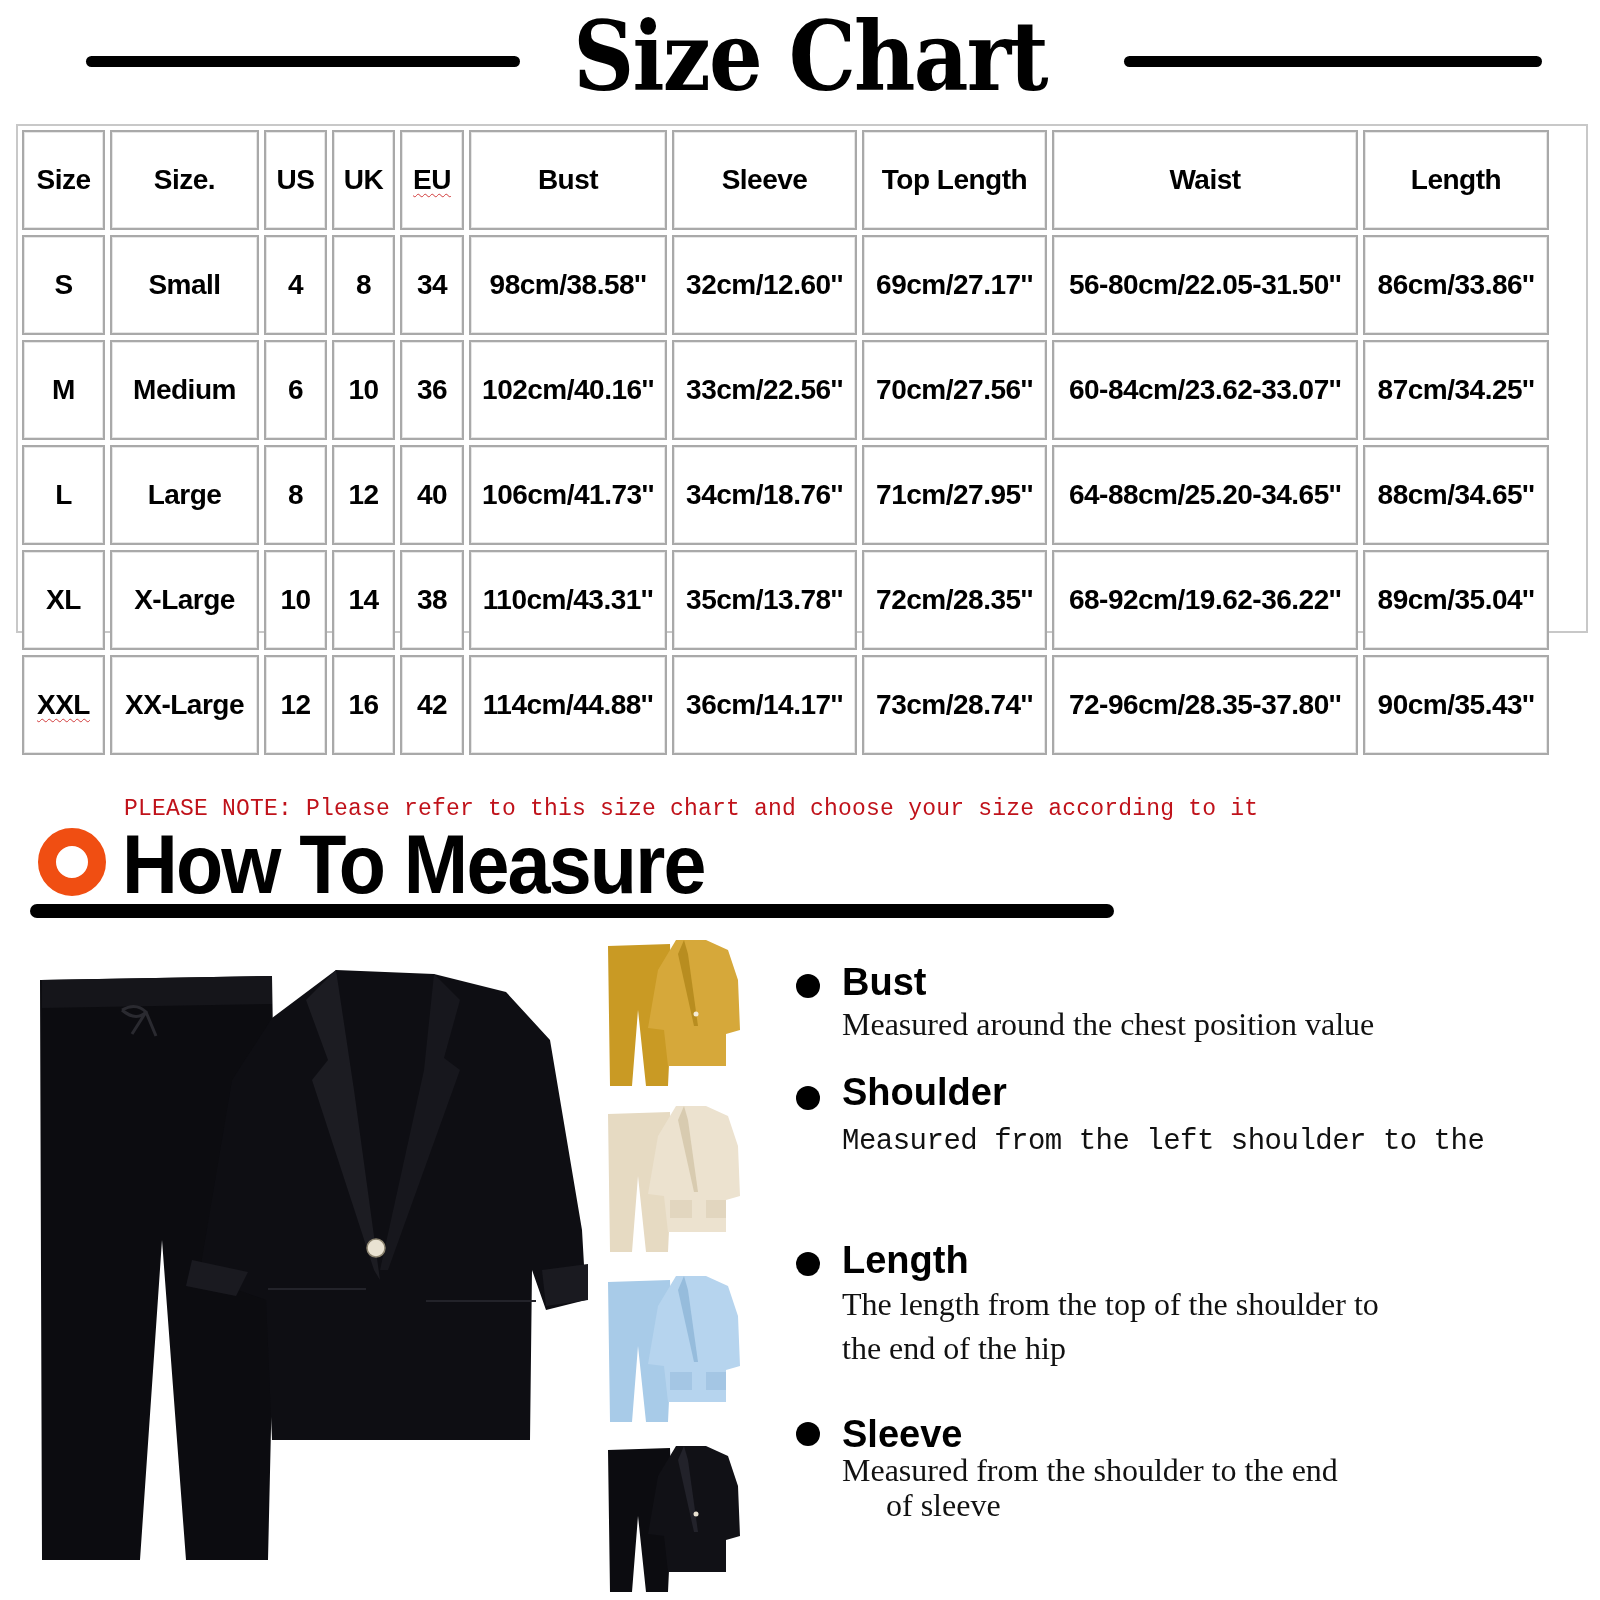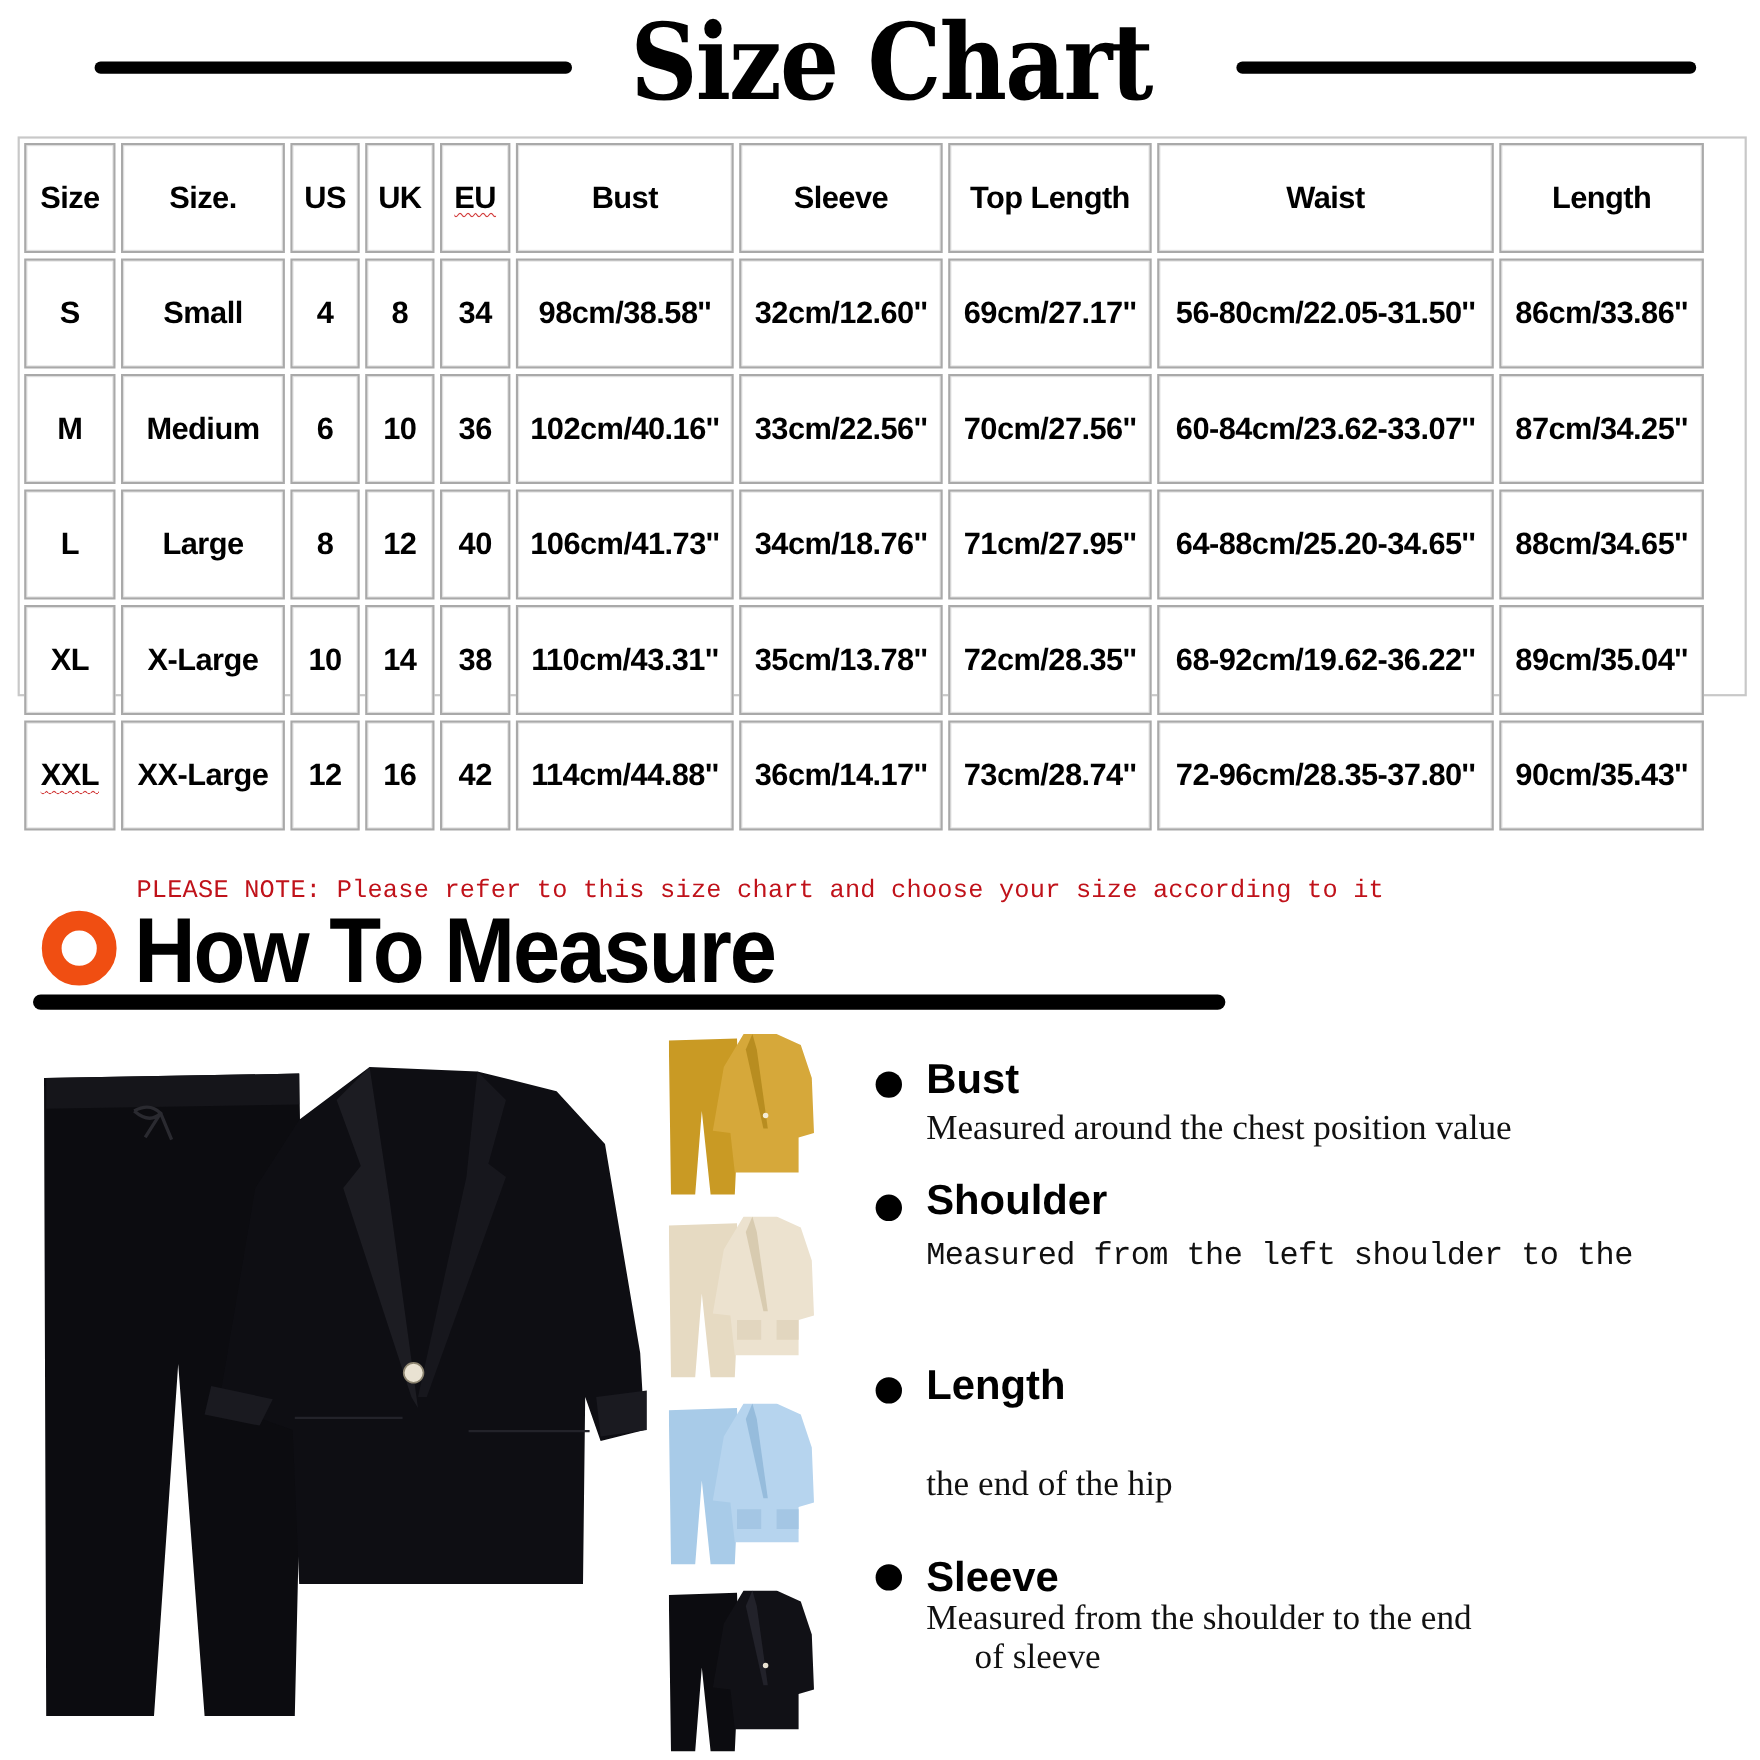--- a/index.html
+++ b/index.html
@@ -256,20 +256,21 @@
 
 <div class="guide-item" style="top:1070px; height:130px;">
   <div class="guide-bullet" style="top:16px;"></div>
   <div class="guide-head">Shoulder</div>
   <div class="guide-desc mono" style="top:52px;">Measured from the left shoulder to the</div>
 </div>
 
 <div class="guide-item" style="top:1238px; height:130px;">
   <div class="guide-bullet" style="top:14px;"></div>
   <div class="guide-head">Length</div>
+  <div class="guide-desc" style="top:44px;">The length from the top of the shoulder to</div>
   <div class="guide-desc" style="top:88px;">the end of the hip</div>
 </div>
 
 <div class="guide-item" style="top:1412px; height:130px;">
   <div class="guide-bullet" style="top:10px;"></div>
   <div class="guide-head">Sleeve</div>
   <div class="guide-desc" style="top:36px;">Measured from the shoulder to the end</div>
   <div class="guide-desc" style="top:71px;margin-left:44px;">of sleeve</div>
 </div>
 

